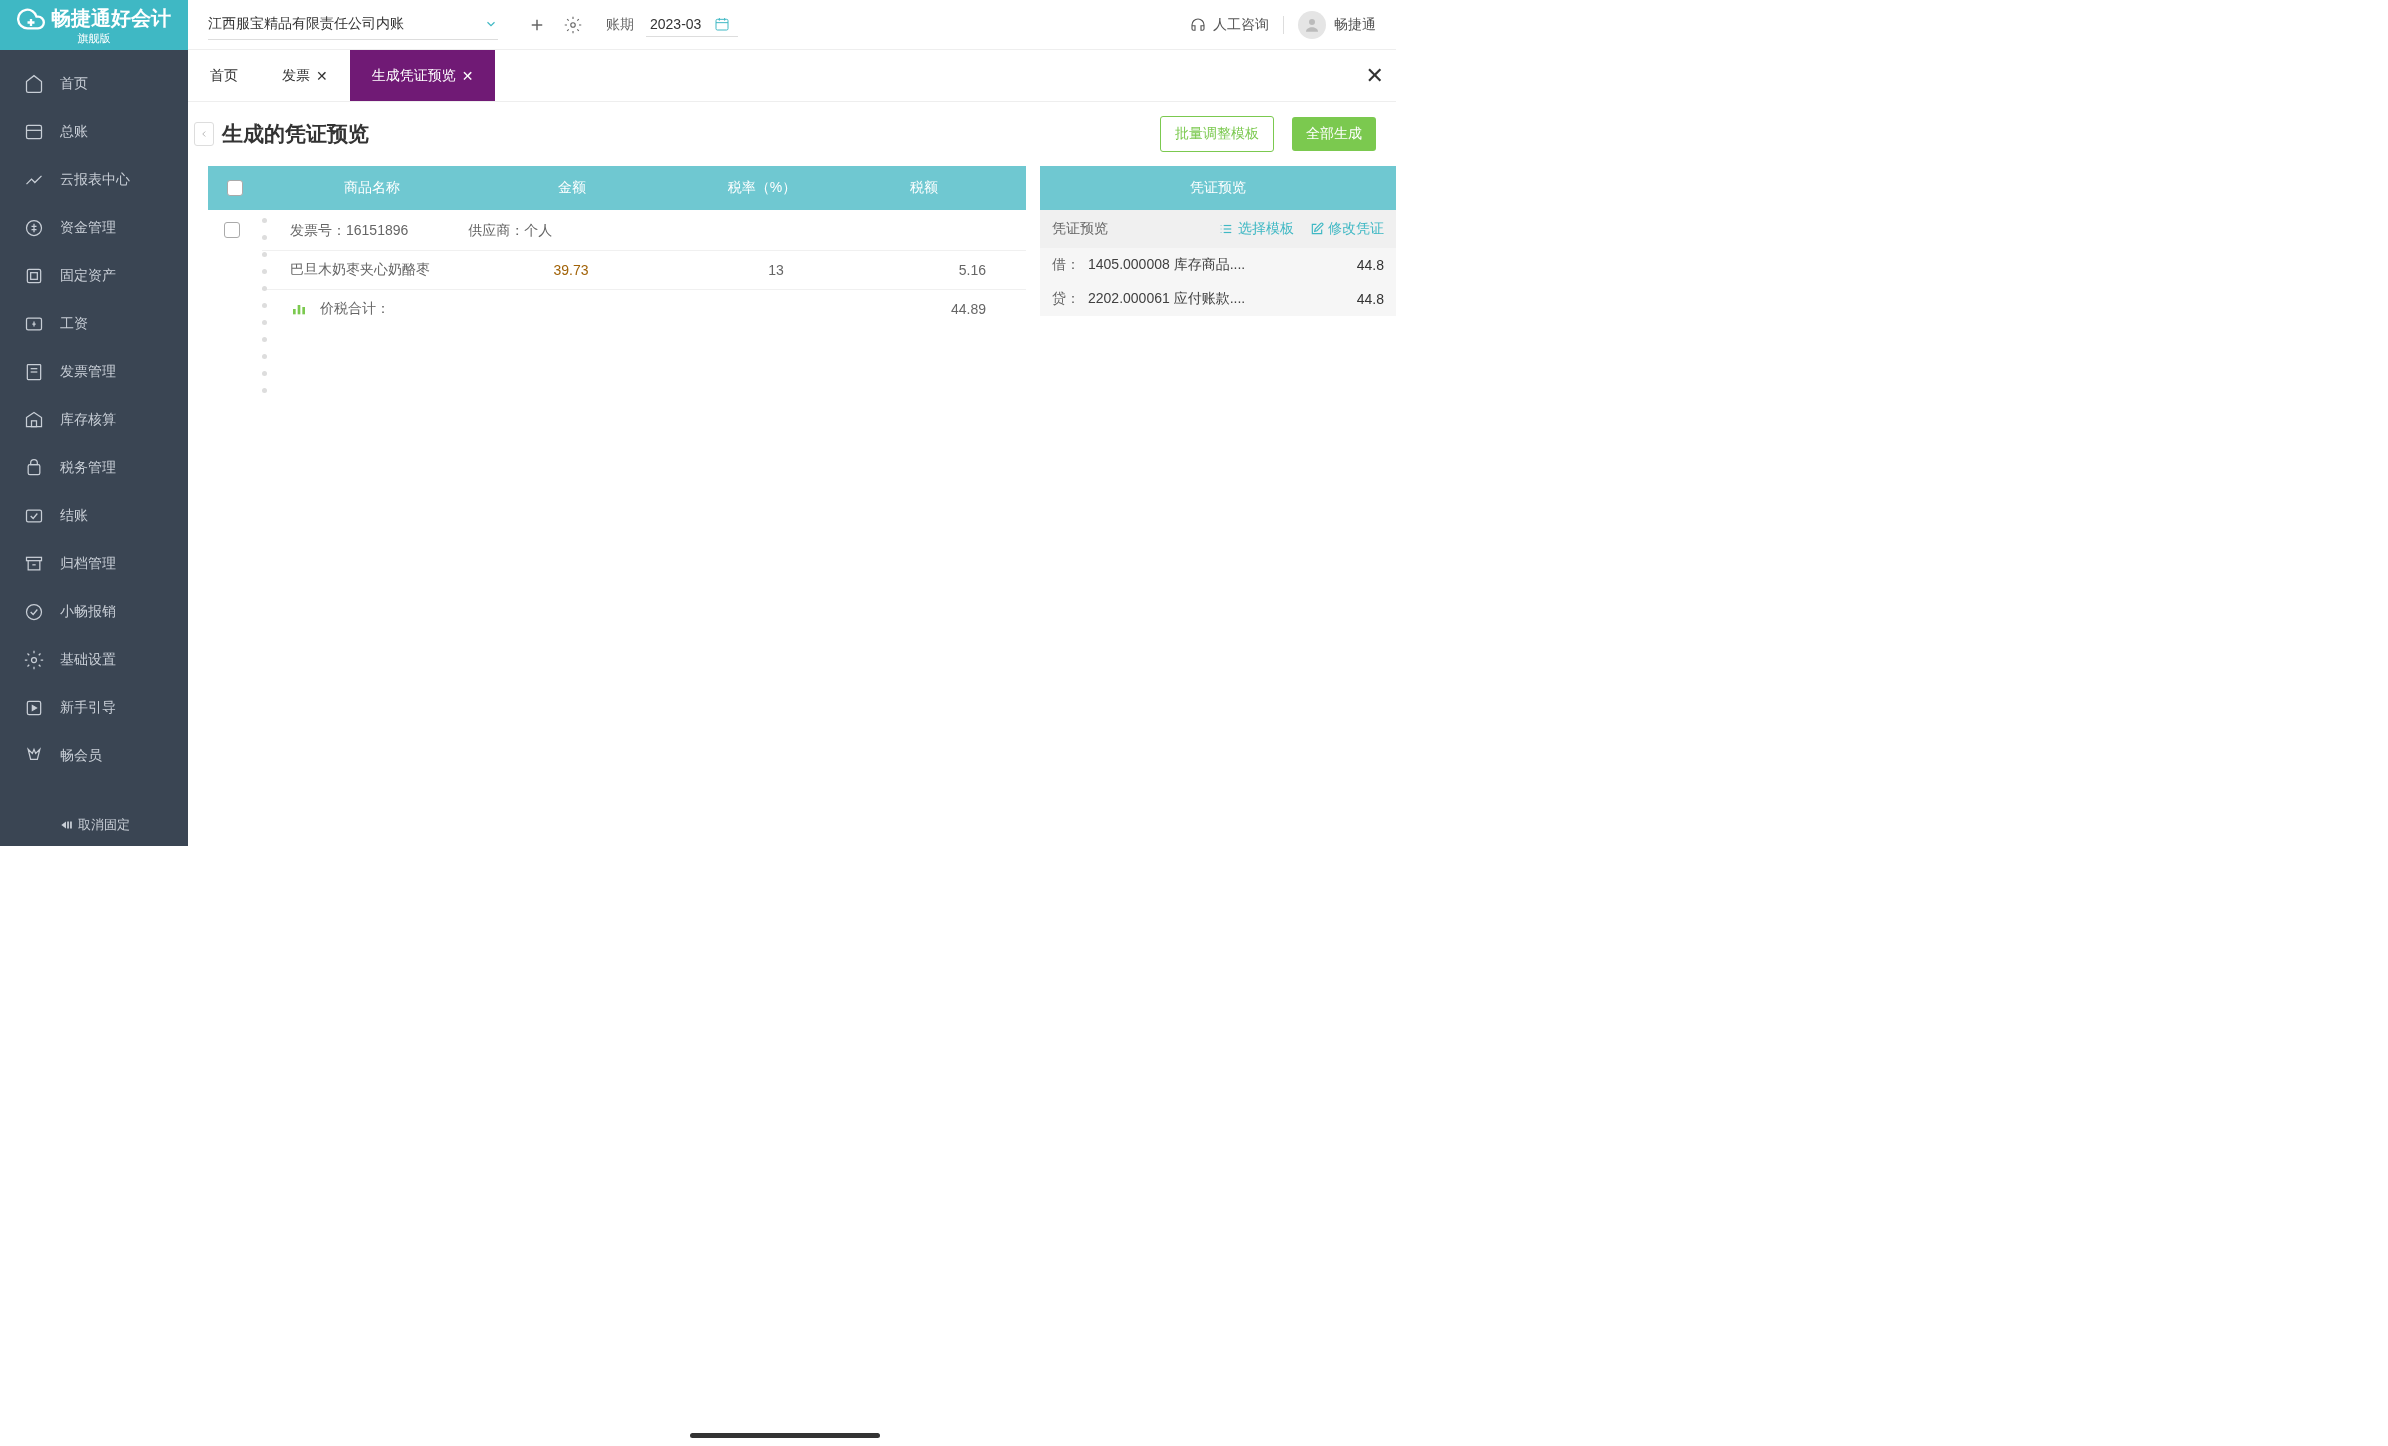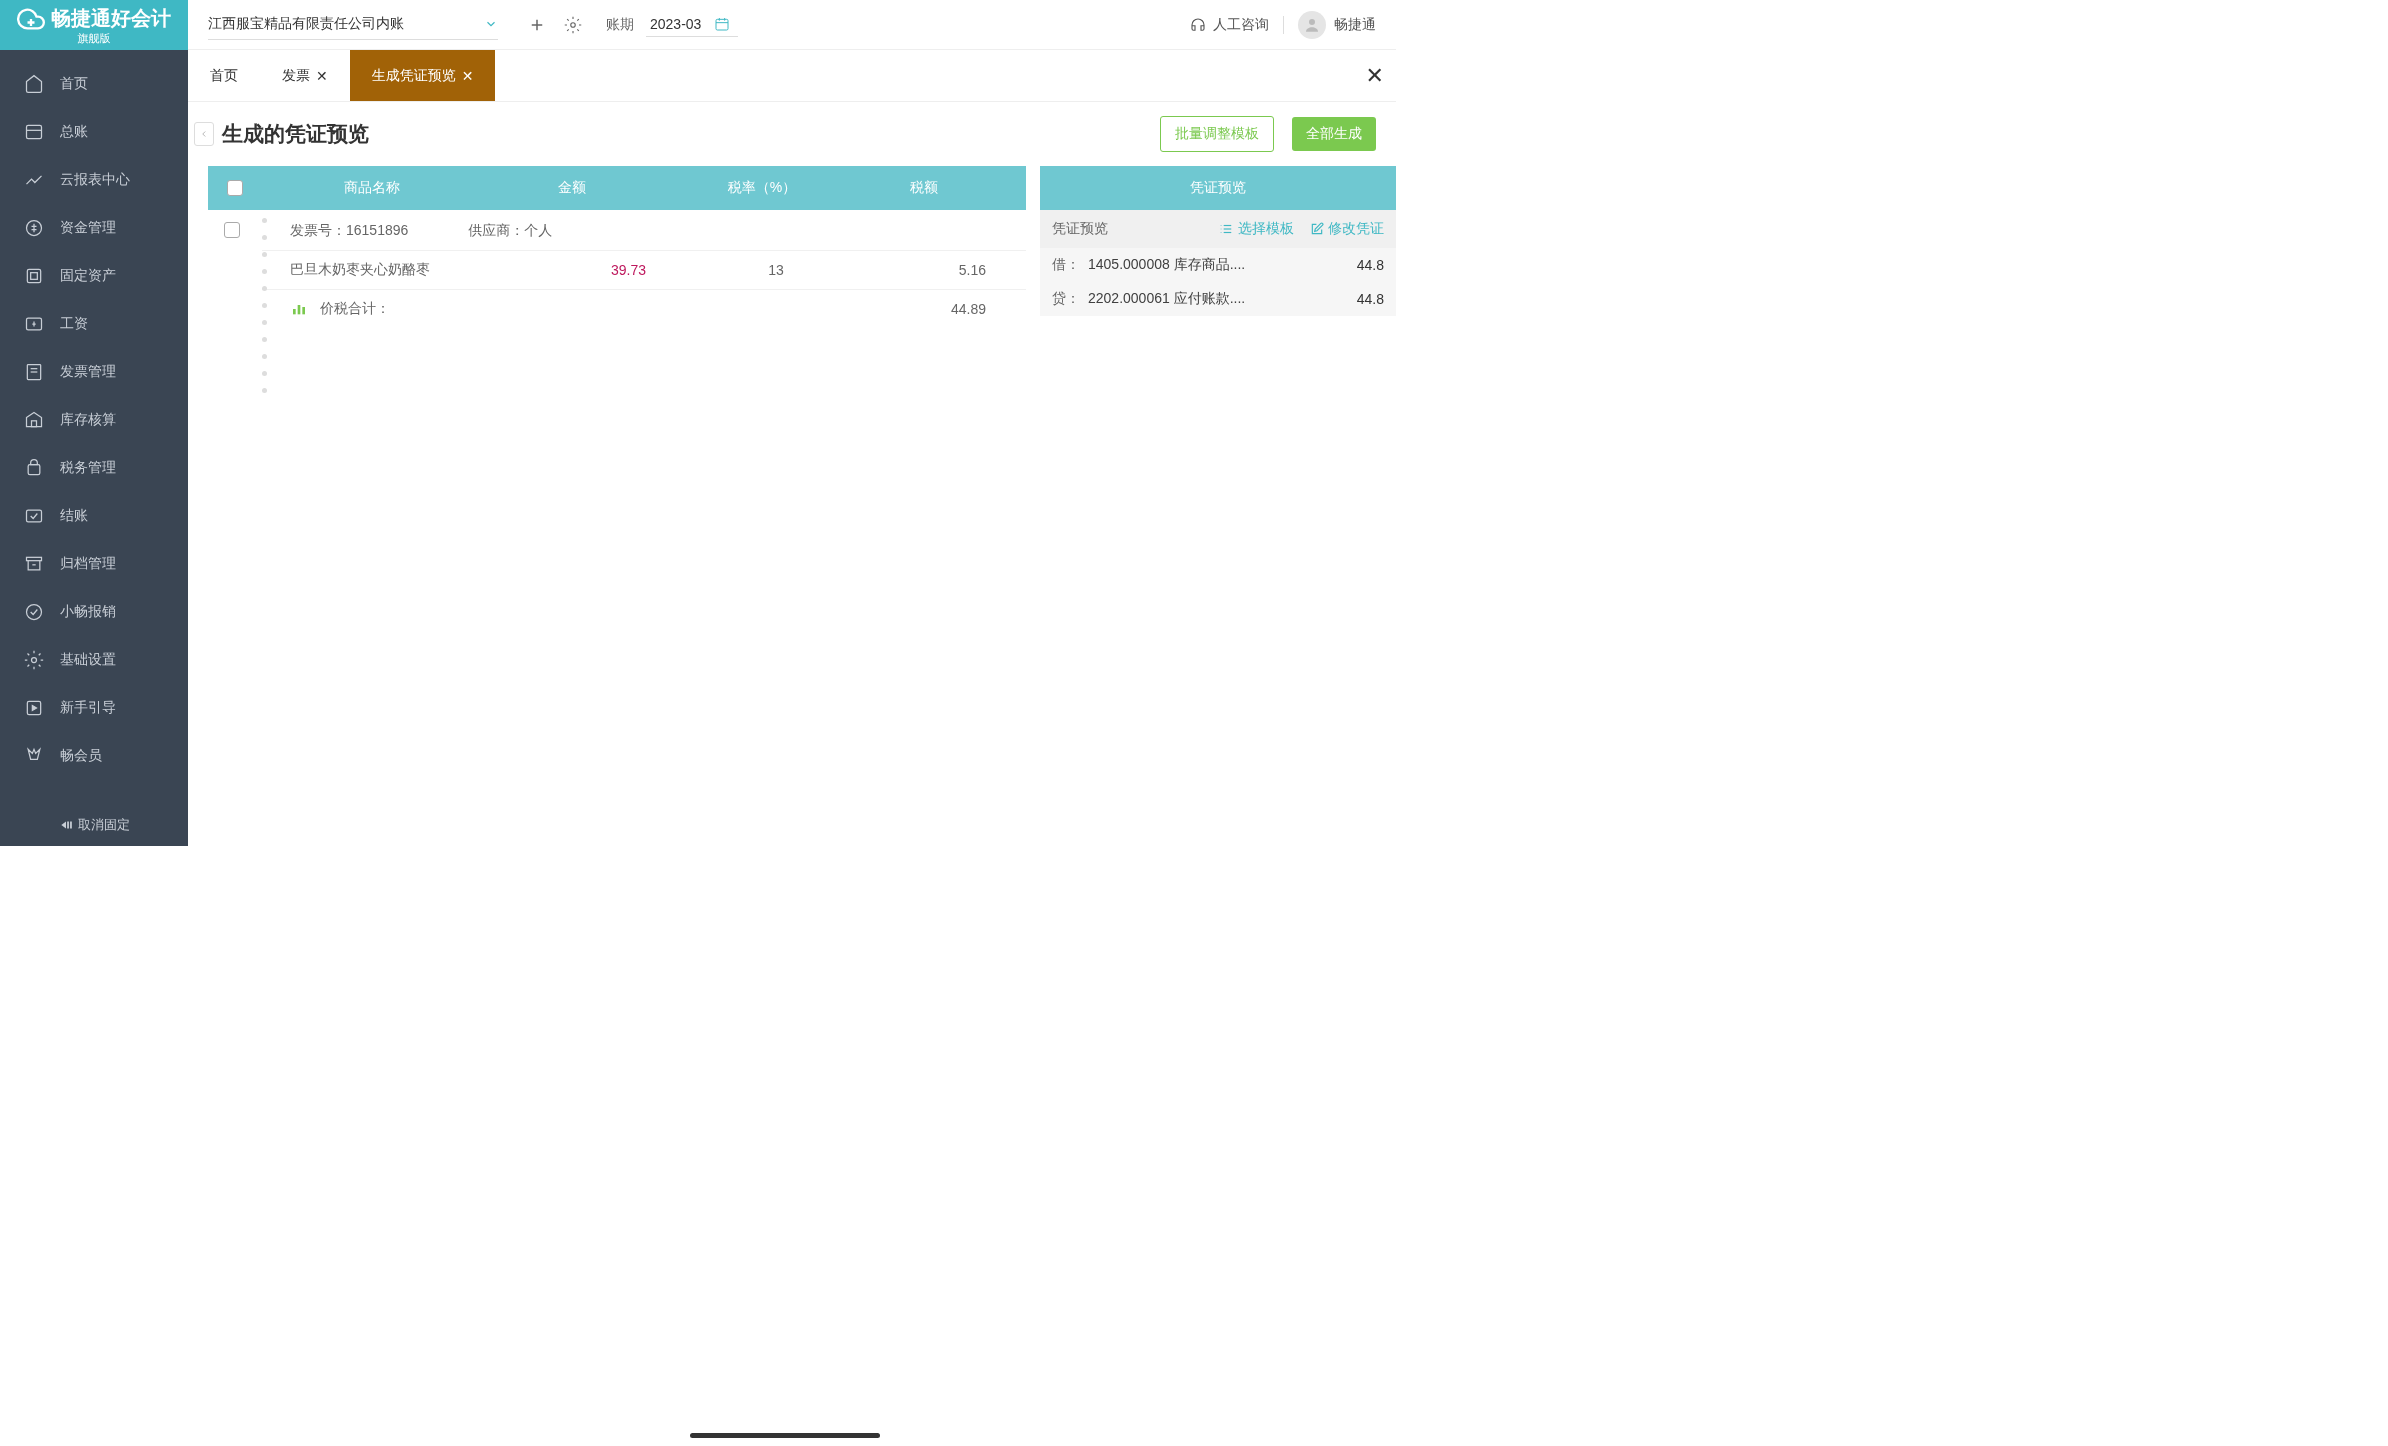--- a/index.html
+++ b/index.html
@@ -32,21 +32,21 @@
     .period-value { color: #333; border-bottom: 1px solid #ddd; padding: 4px 8px 4px 4px; display: flex; align-items: center; gap: 13px; }
     .topbar-spacer { flex: 1; }
     .topbar-right { display: flex; align-items: center; gap: 14px; }
     .consult { display: flex; align-items: center; gap: 6px; color: #555; cursor: pointer; padding-right: 14px; border-right: 1px solid #ddd; }
     .user-info { display: flex; align-items: center; gap: 8px; color: #555; cursor: pointer; }
     .avatar { width: 28px; height: 28px; border-radius: 50%; background: #e5e5e5; display: flex; align-items: center; justify-content: center; }
     
     
     .tabs-bar { height: 52px; display: flex; align-items: stretch; border-bottom: 1px solid #eee; position: relative; }
     .tab { display: flex; align-items: center; gap: 6px; padding: 0 22px; cursor: pointer; color: #333; }
-    .tab.active { background: #a16207; color: #fff; }
+    .tab.active { background: #701a75; color: #fff; }
     .tab-close { font-size: 14px; }
     .tab-bar-close { position: absolute; right: 12px; top: 50%; transform: translateY(-50%); font-size: 22px; color: #333; cursor: pointer; }
     
     
     .content { flex: 1; display: flex; flex-direction: column; padding: 0 0 0 0; overflow: hidden; }
     .content-header { display: flex; align-items: center; padding: 14px 20px 14px 6px; gap: 8px; }
     .collapse-btn { width: 20px; height: 24px; border: 1px solid #ddd; display: flex; align-items: center; justify-content: center; color: #aaa; cursor: pointer; border-radius: 3px; }
     .page-title { font-size: 21px; color: #333; }
     .content-header-spacer { flex: 1; }
     .btn-outline { border: 1px solid #7bc94f; color: #7bc94f; background: #fff; padding: 8px 14px; border-radius: 3px; cursor: pointer; font-size: 14px; }
@@ -70,21 +70,21 @@
     .tbody { background: #fff; position: relative; padding-left: 54px; }
     .row-checkbox { position: absolute; left: 16px; top: 12px; }
     .checkbox { width: 16px; height: 16px; border: 1.5px solid #aaa; border-radius: 3px; background: #fff; cursor: pointer; }
     
     .dot-col { position: absolute; left: 54px; top: 8px; display: flex; flex-direction: column; gap: 12px; }
     .dot { width: 5px; height: 5px; border-radius: 50%; background: #ddd; }
     
     .invoice-header { padding: 12px 20px 10px 28px; display: flex; gap: 60px; color: #666; font-size: 14px; }
     .invoice-row { display: flex; align-items: center; border-top: 1px solid #f0f0f0; padding: 10px 0 10px 28px; }
     .cell-name { width: 206px; color: #666; }
-    .cell-amount { width: 180px; text-align: right; padding-right: 30px; color: #be185d; }
+    .cell-amount { width: 180px; text-align: center; padding-right: 30px; color: #a16207; }
     .cell-rate { width: 200px; text-align: center; color: #666; }
     .cell-tax { flex: 1; text-align: right; padding-right: 40px; color: #666; }
     .total-row { display: flex; align-items: center; border-top: 1px solid #f0f0f0; padding: 10px 0 10px 28px; }
     .total-label { display: flex; align-items: center; gap: 12px; color: #666; width: 586px; }
     .bar-icon { color: #7bc94f; }
     .total-value { flex: 1; text-align: right; padding-right: 40px; color: #666; }
     
     .right-body { background: #f6f6f6; }
     .preview-header { display: flex; align-items: center; padding: 10px 12px; gap: 16px; background: #f0f0f0; }
     .preview-title { flex: 1; color: #666; }

